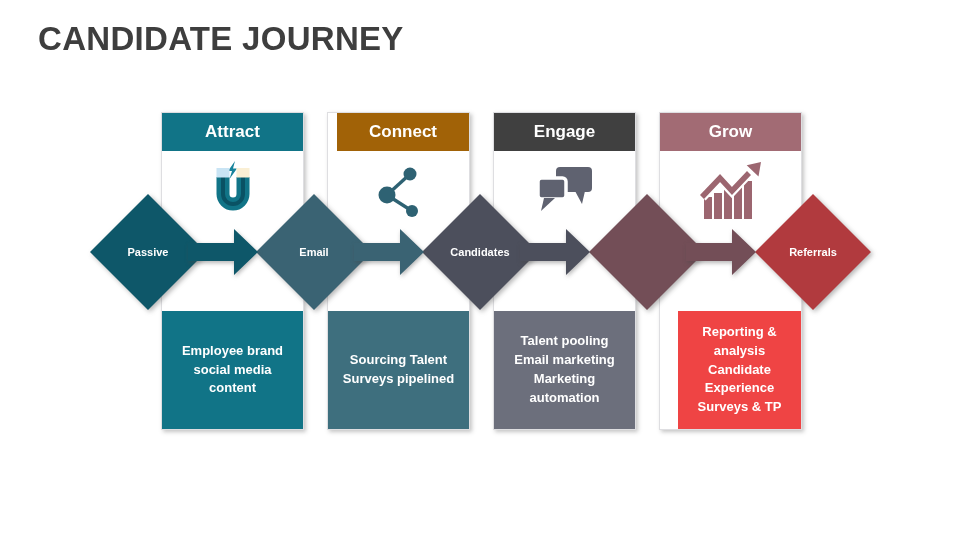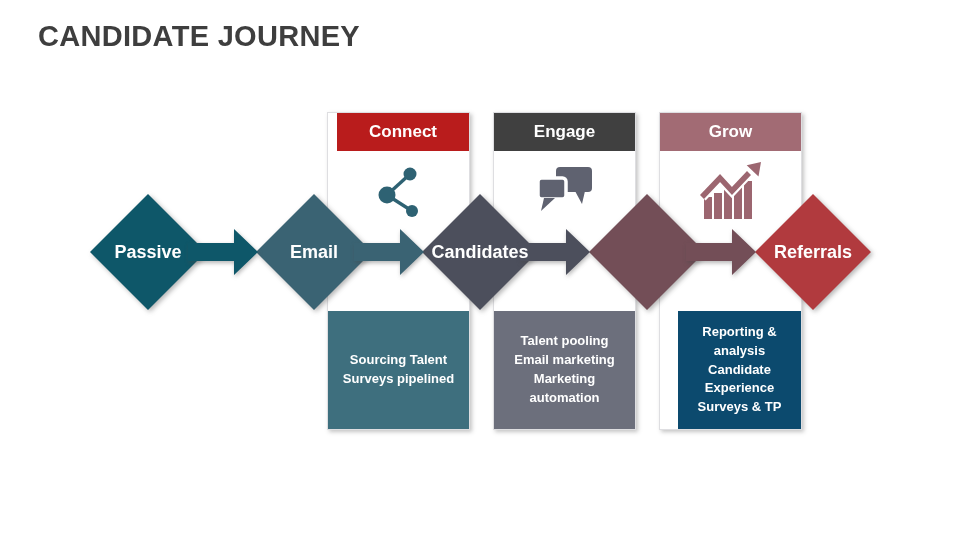--- a/index.html
+++ b/index.html
@@ -8,21 +8,21 @@
     width: 960px;
     height: 540px;
     background: #ffffff;
     overflow: hidden;
     font-family: "Liberation Sans", sans-serif;
   }
   .title {
     position: absolute;
     left: 38px;
     top: 20px;
-    font-size: 29px;
+    font-size: 33px;
     font-weight: 700;
     letter-spacing: 0.3px;
     color: #3E3E3E;
   }
   
   .card {
     position: absolute;
     top: 112px;
     width: 141px;
     height: 316px;
@@ -84,42 +84,57 @@
   }
   .diamond-label {
     position: absolute;
     top: 194px;
     width: 132px;
     height: 116px;
     display: flex;
     align-items: center;
     justify-content: center;
     color: #ffffff;
-    font-size: 18px;
+    font-size: 11px;
     font-weight: 700;
     z-index: 4;
   }
   
   .arrow {
     position: absolute;
     top: 229px;
     z-index: 3;
     filter: drop-shadow(1.5px 2px 2px rgba(70,70,70,0.4));
   }
 </style>
 </head>
 <body>
 
 <div class="slide">
 
   <div class="title" style="color: rgb(62, 62, 62);">CANDIDATE JOURNEY</div>
 
+  <div class="card" style="left:161px">
+    <div class="card-header" style="background-color: rgb(17, 116, 135);">Attract</div>
+    <div class="card-icon">
+      <svg width="64" height="64" viewBox="0 0 64 64">
+        <polygon points="34,1 27,11 31,11 28.5,19 36,8.5 32,8.5" fill="#17839B"></polygon>
+        <path d="M22 17 v17 a10 10 0 0 0 20 0 V17" fill="none" stroke="#117487" stroke-width="13"></path>
+        <path d="M22 17 v17 a10 10 0 0 0 20 0 V17" fill="none" stroke="#0A5264" stroke-width="4"></path>
+        <rect x="15.5" y="8" width="13" height="9.5" fill="#C9E4F4"></rect>
+        <rect x="35.5" y="8" width="13" height="9.5" fill="#FAEFD4"></rect>
+      </svg>
+    </div>
+    <div class="card-box" style="background-color: rgb(17, 116, 135);">Employee brand
+social media
+content</div>
+  </div>
 
   <div class="card" style="left:327px">
-    <div class="card-header" style="background-color: #b91c1c; margin-left: 9px;">Connect</div>
+    <div class="card-header" style="background-color: #a16207; margin-left: 9px;">Connect</div>
     <div class="card-icon">
       <svg width="64" height="64" viewBox="0 0 64 64">
         <g stroke="#2E6273" stroke-width="3.4">
           <line x1="20" y1="35" x2="43" y2="14"></line>
           <line x1="20" y1="35" x2="45" y2="51"></line>
         </g>
         <g fill="#2E6273">
           <circle cx="20" cy="35" r="8.5"></circle>
           <circle cx="43" cy="14" r="6.5"></circle>
           <circle cx="45" cy="51" r="6"></circle>
@@ -157,21 +172,21 @@
           <rect x="15" y="33" width="8" height="26"></rect>
           <rect x="25" y="29" width="8" height="30"></rect>
           <rect x="35" y="25" width="8" height="34"></rect>
           <rect x="45" y="21" width="8" height="38"></rect>
         </g>
         <polyline points="3,37 21,18 33,31 46,17" fill="none" stroke="#FFFFFF" stroke-width="10"></polyline>
         <polyline points="3,37 21,18 33,31 50,13" fill="none" stroke="#9C6670" stroke-width="5.5"></polyline>
         <polygon points="62,2 59.5,16.4 47.7,5.2" fill="#9C6670"></polygon>
       </svg>
     </div>
-    <div class="card-box" style="background-color: #0c4a6e; margin-left: 18px;">Reporting &amp;
+    <div class="card-box" style="background-color: #ef4444; margin-left: 18px;">Reporting &amp;
 analysis Candidate
 Experience
 Surveys &amp; TP</div>
   </div>
 
   <svg class="arrow" style="left:188px" width="70" height="46" viewBox="0 0 70 46">
     <polygon points="0,14 46,14 46,0 70,23 46,46 46,32 0,32" fill="#0E5769"></polygon>
   </svg>
   <svg class="arrow" style="left:354px" width="70" height="46" viewBox="0 0 70 46">
     <polygon points="0,14 46,14 46,0 70,23 46,46 46,32 0,32" fill="#3A6373"></polygon>

